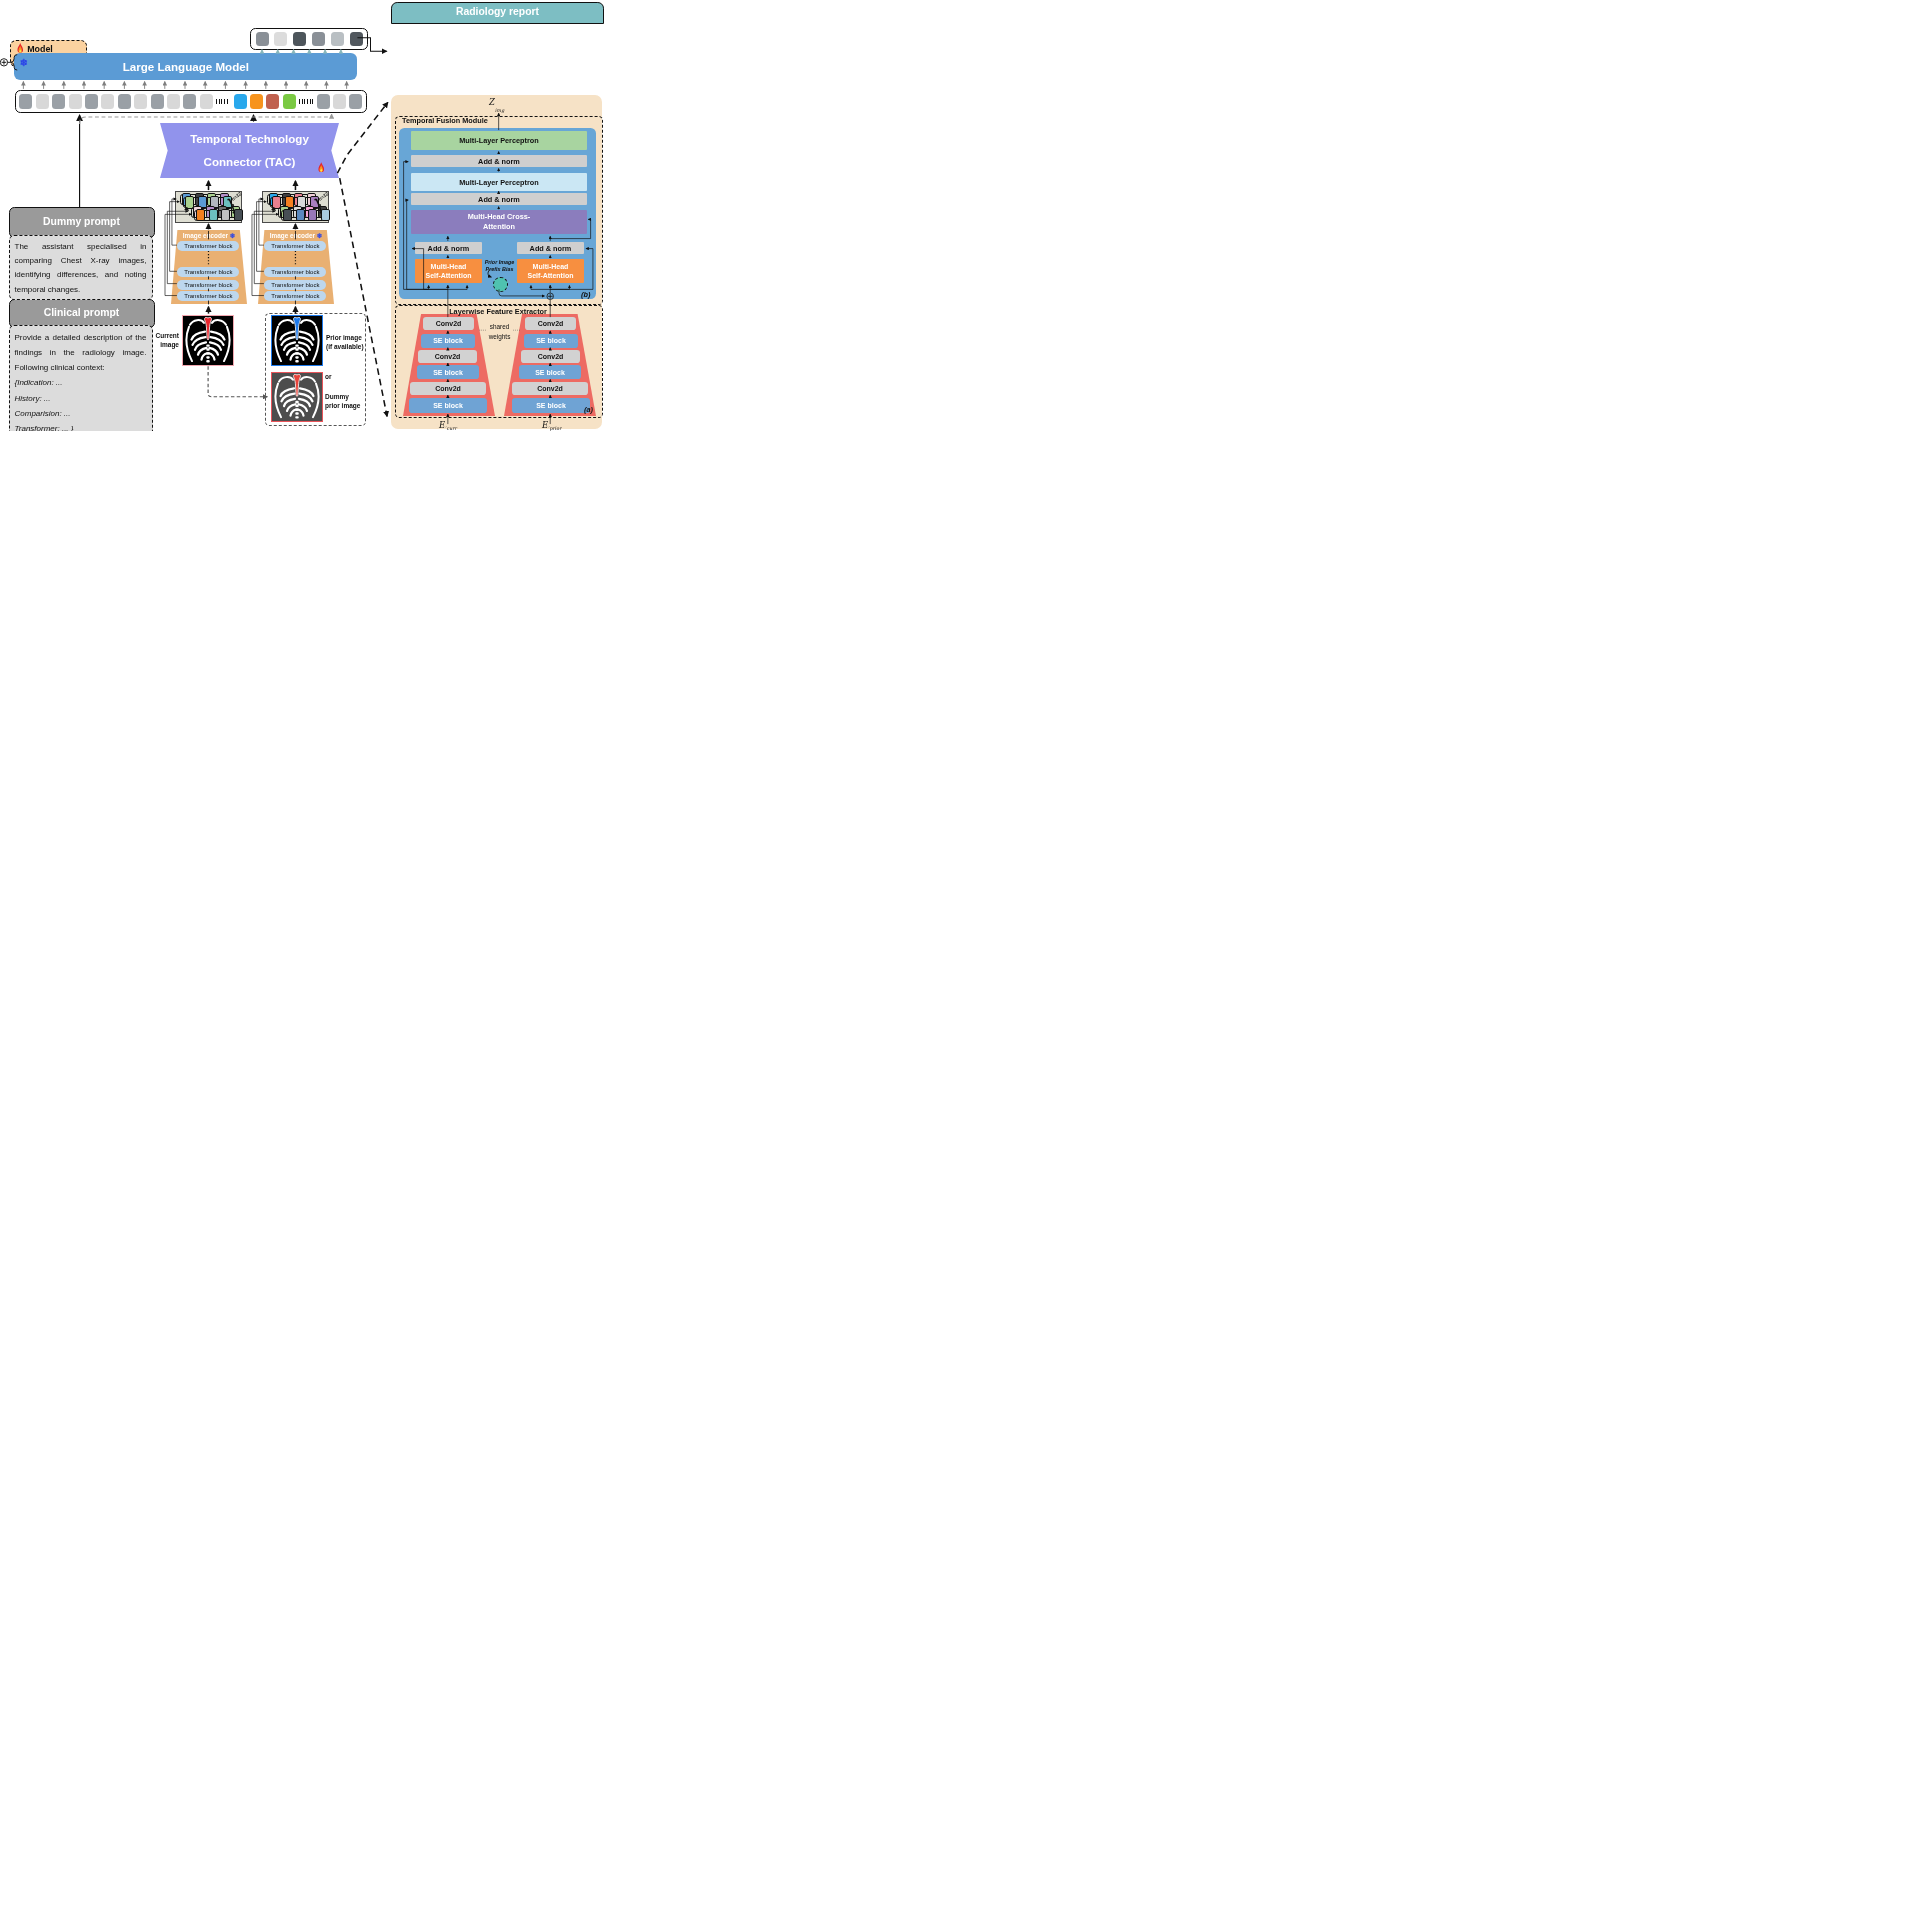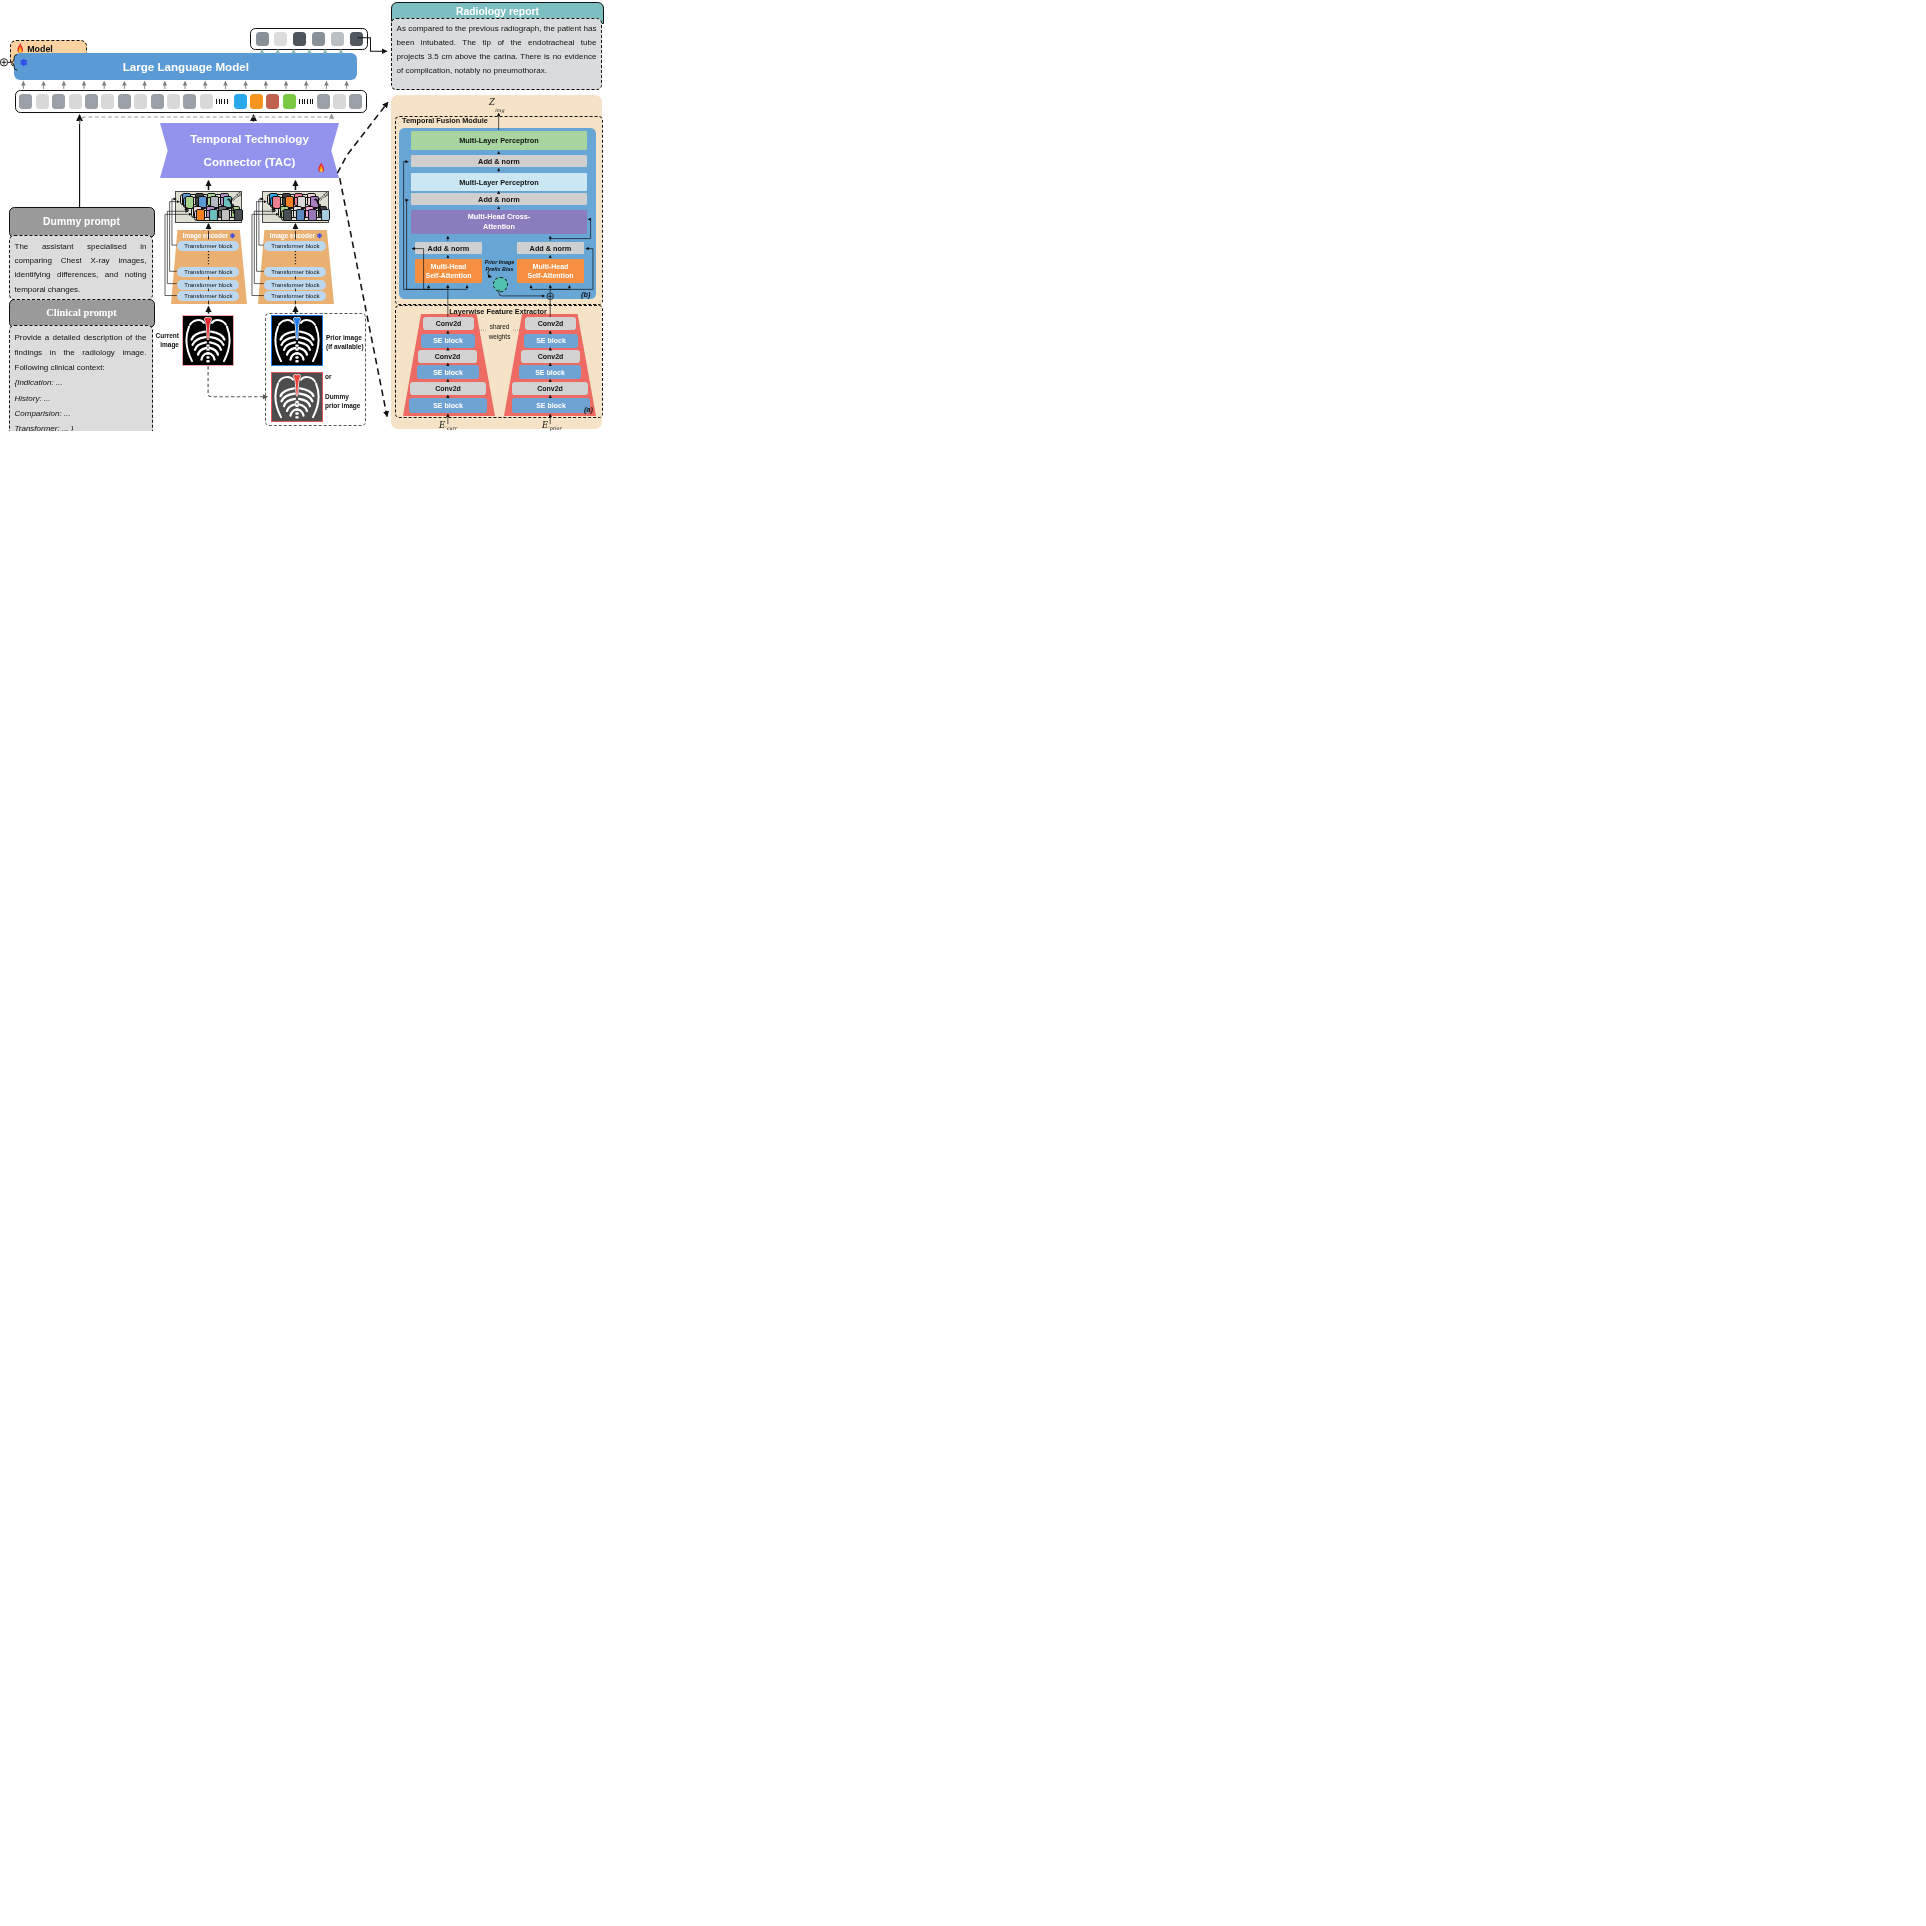--- a/index.html
+++ b/index.html
@@ -26,21 +26,21 @@
   .report-body{left:391px;top:17.7px;width:211px;height:72px;background:#d9dbdc;border:1.5px dashed #111;border-radius:5.4px;z-index:2;box-sizing:border-box;padding:3.1px 4.6px;font-size:8px;line-height:1.77;text-align:justify;}
   
   .tac{left:160px;top:123px;width:179px;height:55px;background:#9193ec;clip-path:polygon(0 0,100% 0,95.7% 50%,100% 100%,0 100%,4.3% 50%);z-index:1;}
   .tac-text{width:100%;height:100%;flex-direction:column;color:#fff;font-weight:bold;font-size:11.6px;line-height:1.95;}
   
   .p-hdr{left:8.5px;width:144px;background:#9a9a9a;border:1.2px solid #111;border-radius:5.4px;z-index:1;}
   .p-title{color:#fff;font-weight:bold;font-size:10.4px;width:100%;}
   .p-body{left:8.5px;width:144px;background:#dcdcdc;border:1.5px dashed #111;border-radius:5.4px;z-index:2;box-sizing:border-box;padding:3.9px 5px;font-size:8px;}
   .sys-hdr{top:207px;height:28.5px;}
   .sys-body{top:235px;height:65px;line-height:1.78;text-align:justify;}
-  .cli-hdr{top:299px;height:27px;font-family:Liberation Serif, serif;}
+  .cli-hdr{top:299px;height:27px;}
   .cli-body{top:325px;height:125px;line-height:1.9;}
   .cli-intro{text-align:justify;}
   .cli-field{font-style:italic;text-align:left;}
   
   .stack{background:#deded2;border:1px solid #4a4a4a;z-index:1;}
   .frame{position:absolute;border:0.7px solid #111;border-radius:2.7px;display:flex;gap:3.5px;padding:0 1.2px;align-items:center;height:9.2px;background:transparent;}
   .ftok{flex:none;width:7px;height:10.4px;border:0.7px solid #111;border-radius:1.9px;}
   .brace{font-weight:bold;font-size:11.6px;transform:rotate(-22deg) scaleY(1.45);transform-origin:center;}
   .nlabel{font-weight:bold;font-style:italic;font-size:4.8px;transform:rotate(-38deg);}
   
@@ -162,21 +162,20 @@
       <span class="tok" style="background: rgb(122, 201, 67);"></span>
       <span class="tickdots"></span>
       <span class="tok" style="background: rgb(154, 160, 166);"></span>
       <span class="tok" style="background: rgb(216, 216, 216);"></span>
       <span class="tok" style="background: rgb(154, 160, 166);"></span>
     </div>
 
   <div class="abs report-hdr">
     <div class="ctr report-title">Radiology report</div>
   </div>
-  <div class="abs report-body">As compared to the previous radiograph, the patient has been intubated. The tip of the endotracheal tube projects 3.5 cm above the carina. There is no evidence of complication, notably no pneumothorax.</div>
 
   <div class="abs tac">
     <div class="ctr tac-text">
       <span>Temporal Technology</span>
       <span>Connector (TAC)</span>
     </div>
   </div>
   <svg class="abs" style="left:317px;top:162px;z-index:2" width="8.5" height="11.6" viewBox="0 0 22 30">
       <use href="#flame"></use>
     </svg>

